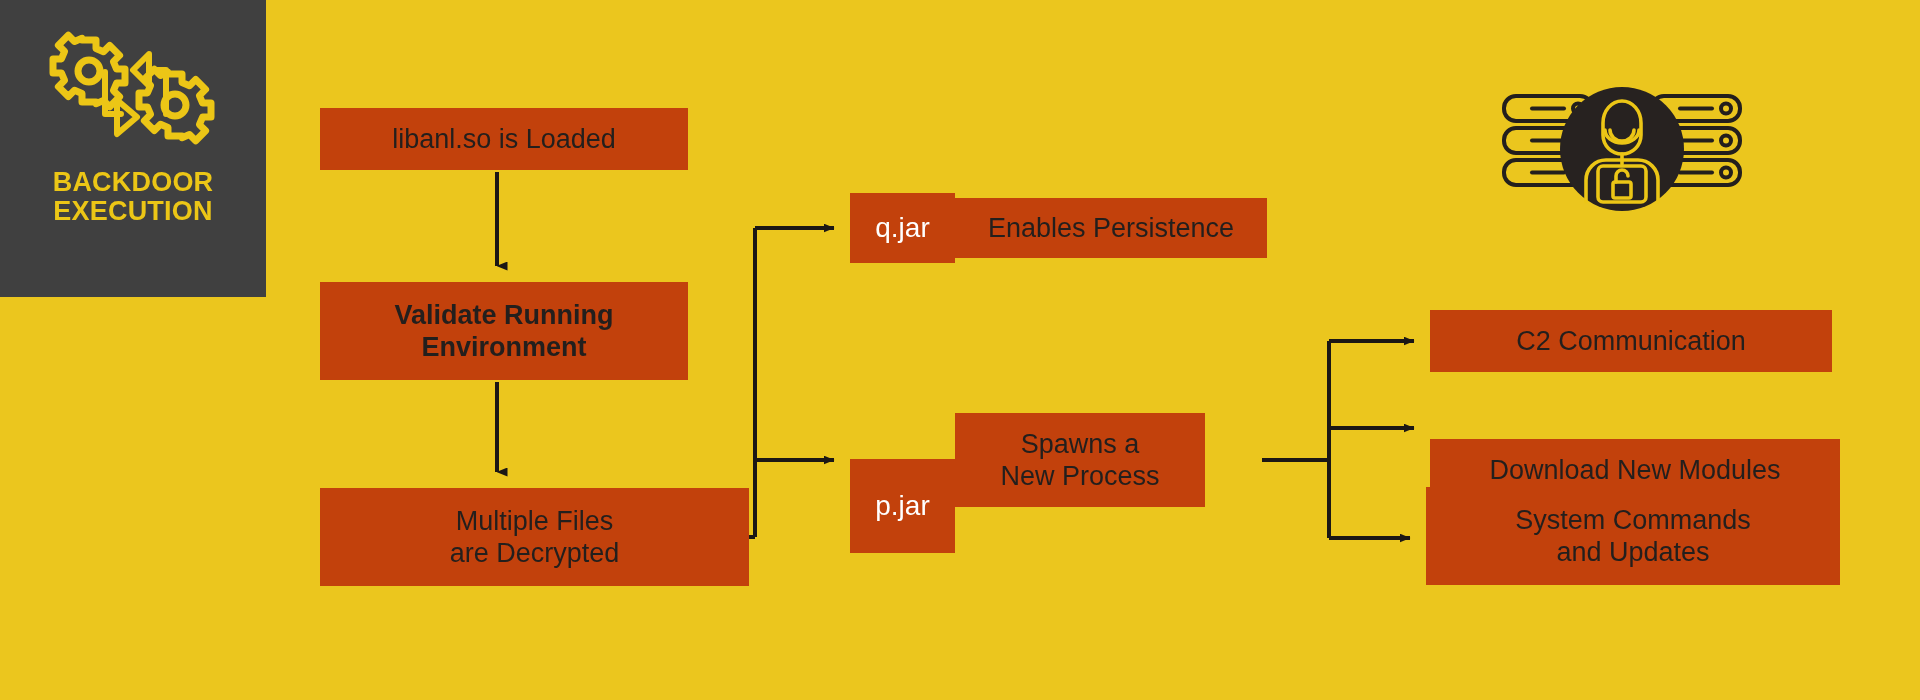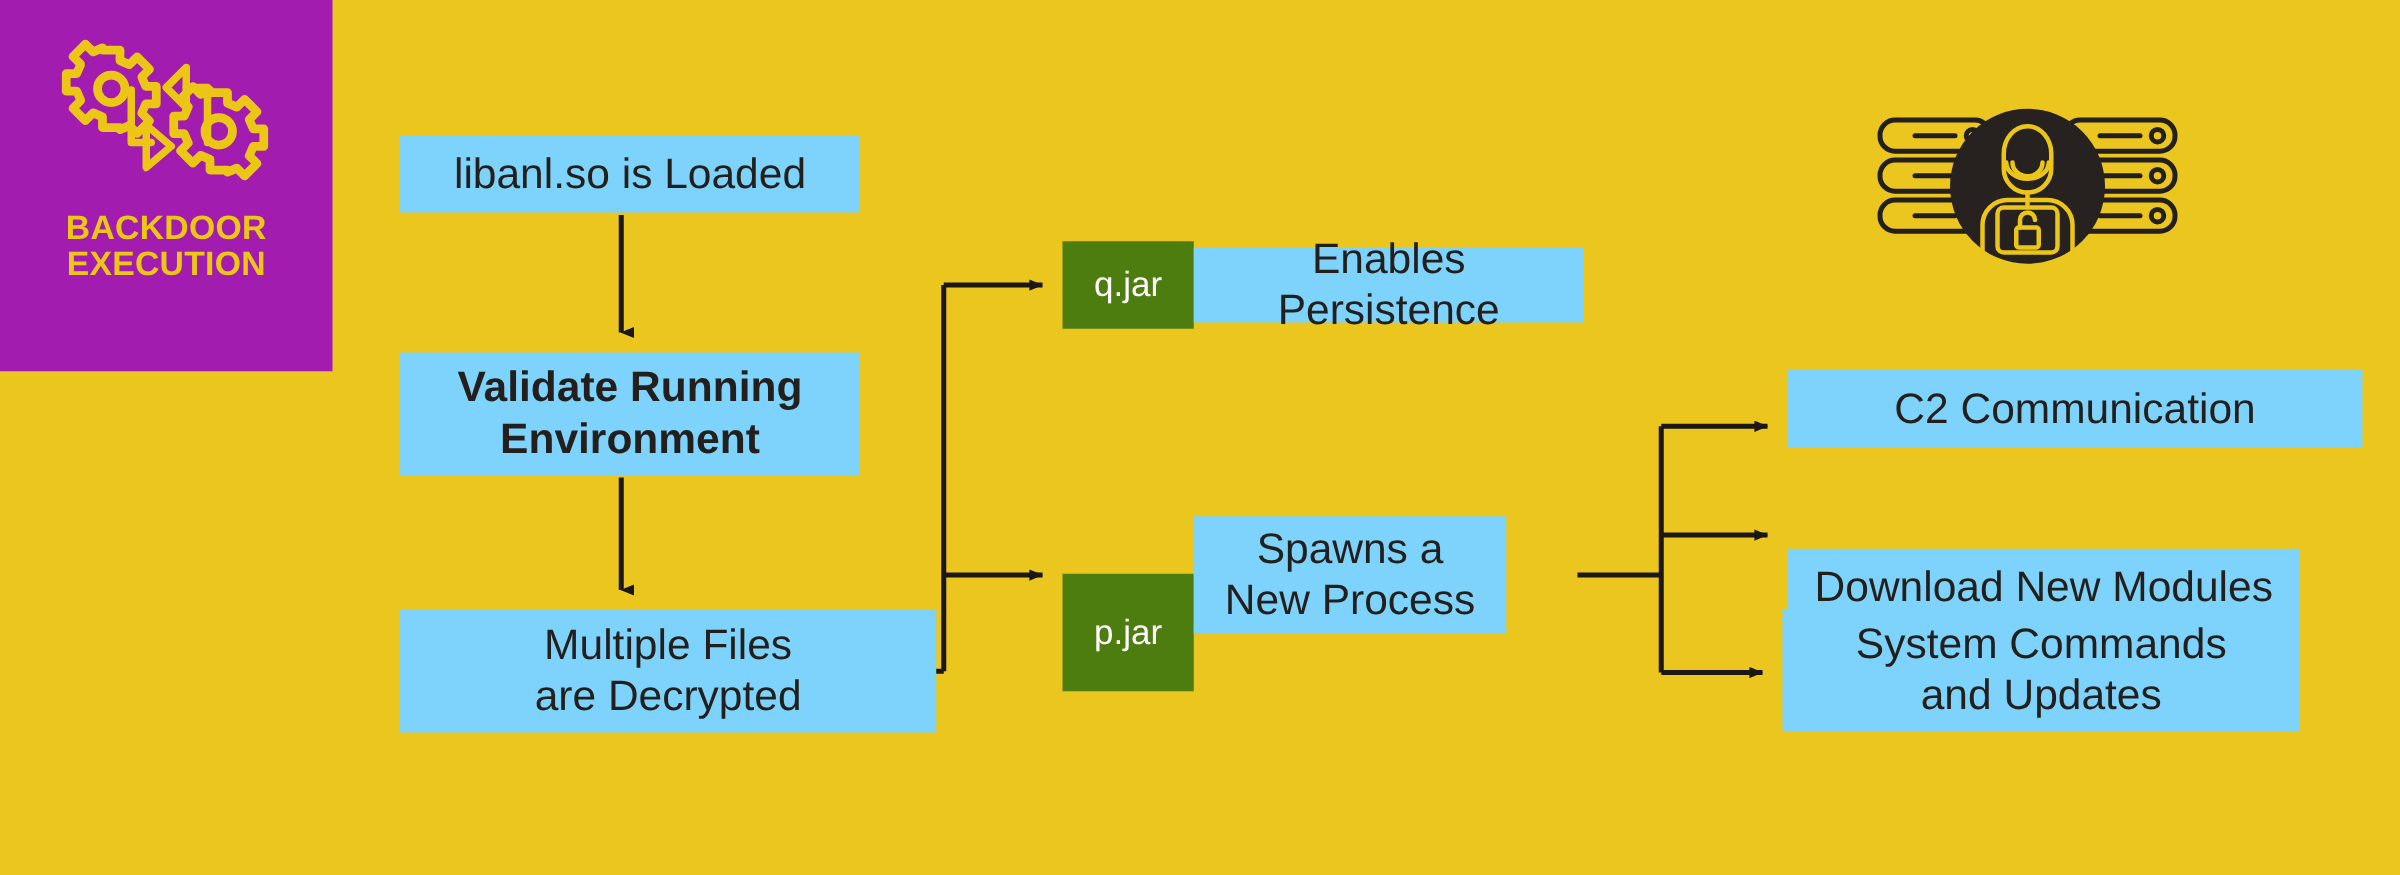--- a/index.html
+++ b/index.html
@@ -21,21 +21,21 @@
     background: #ebc61e;
   }
 
   
   .side-panel {
     position: absolute;
     left: 0;
     top: 0;
     width: 266px;
     height: 297px;
-    background: #a21caf;
+    background: #404040;
     display: flex;
     flex-direction: column;
     align-items: center;
     justify-content: flex-start;
     padding-top: 26px;
   }
   .panel-icon {
     width: 168px;
     height: 128px;
     display: block;
@@ -46,49 +46,49 @@
     font-size: 27px;
     font-weight: bold;
     line-height: 1.08;
     text-align: center;
     letter-spacing: 0.2px;
   }
 
   
   .box {
     position: absolute;
-    background: #7dd3fc;
+    background: #c2410c;
     color: #231f1d;
     display: flex;
     align-items: center;
     justify-content: center;
     text-align: center;
-    font-size: 34px;
+    font-size: 27px;
     line-height: 1.2;
     padding: 6px 10px;
   }
   .box.dark {
-    background: #4d7c0f;
+    background: #c2410c;
     color: #ffffff;
   }
 
   
   #box-loaded       { left: 320px; top: 108px;  width: 368px; height: 62px; }
   #box-validate     { left: 320px; top: 282px;  width: 368px; height: 98px; font-weight: bold; }
   #box-decrypted    { left: 320px; top: 488px;  width: 429px; height: 98px; }
 
   
   #box-qjar-tag     { left: 850px; top: 193px;  width: 105px; height: 70px; font-size: 28px; }
   #box-qjar-desc    { left: 955px; top: 198px;  width: 312px; height: 60px; }
 
   #box-pjar-tag     { left: 850px; top: 413px;  width: 105px; height: 94px; font-size: 28px; margin-top: 46px; }
   #box-pjar-desc    { left: 955px; top: 413px;  width: 250px; height: 94px; }
 
   
-  #box-c2           { left: 1430px; top: 296px; width: 460px; height: 62px; }
+  #box-c2           { left: 1430px; top: 310px; width: 402px; height: 62px; }
   #box-download     { left: 1430px; top: 399px; width: 410px; height: 62px; margin-top: 40px; }
   #box-syscmd       { left: 1426px; top: 487px; width: 414px; height: 98px; }
 
   
   #wires {
     position: absolute;
     left: 0; top: 0;
     width: 1920px;
     height: 700px;
     pointer-events: none;

